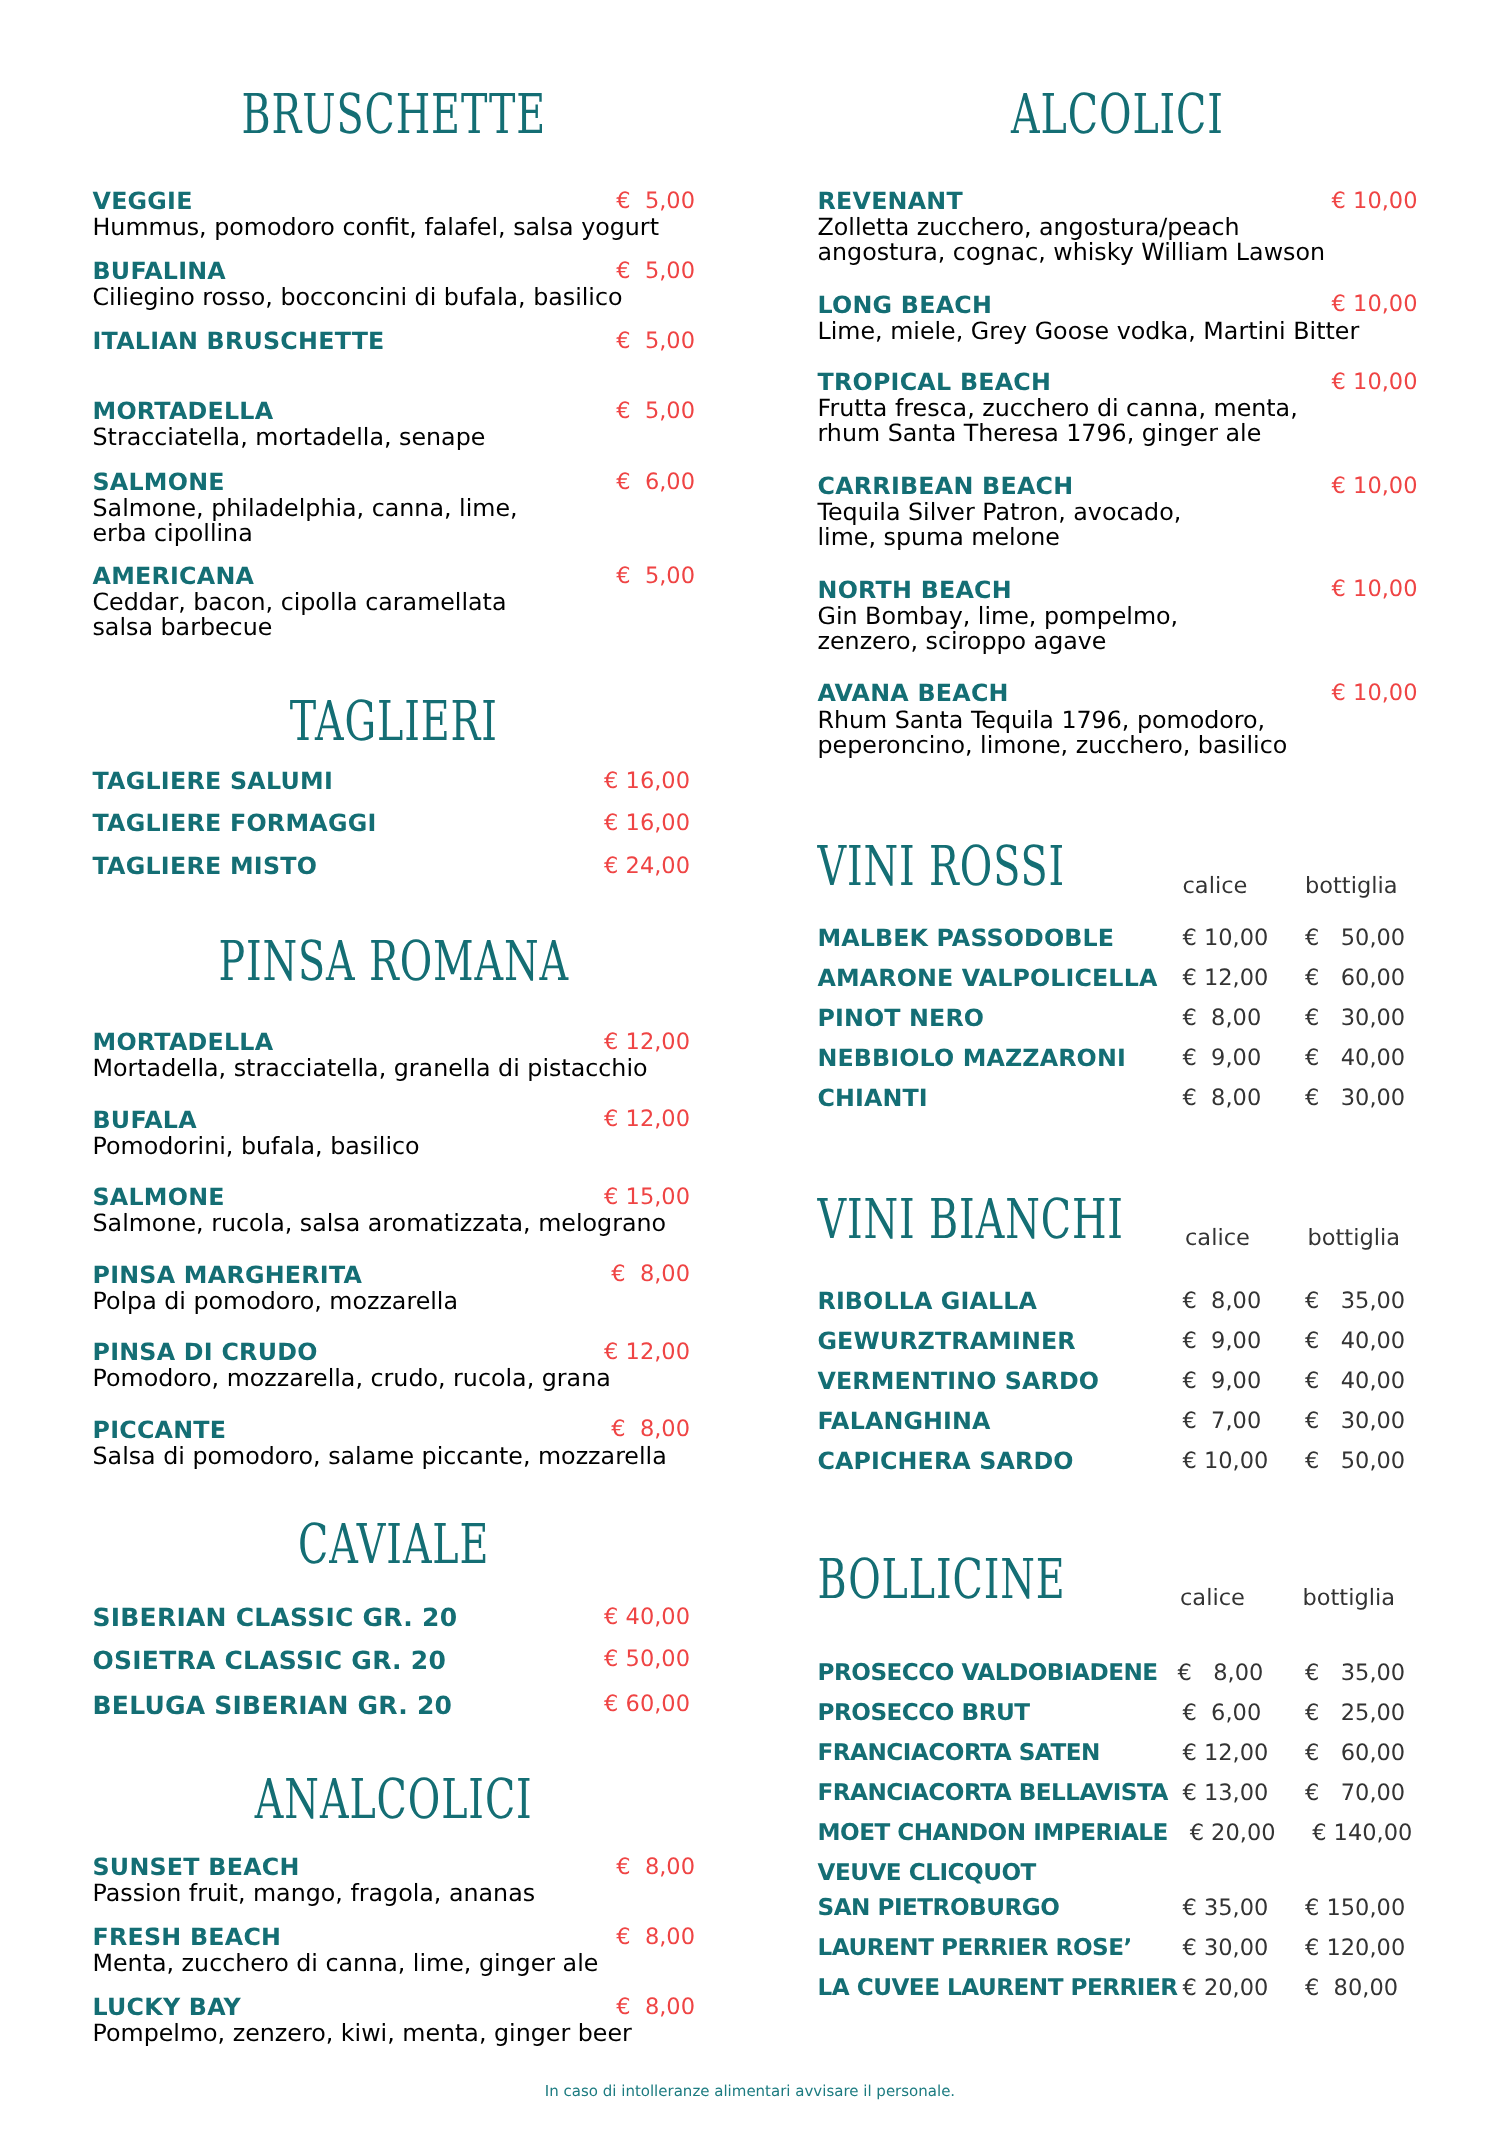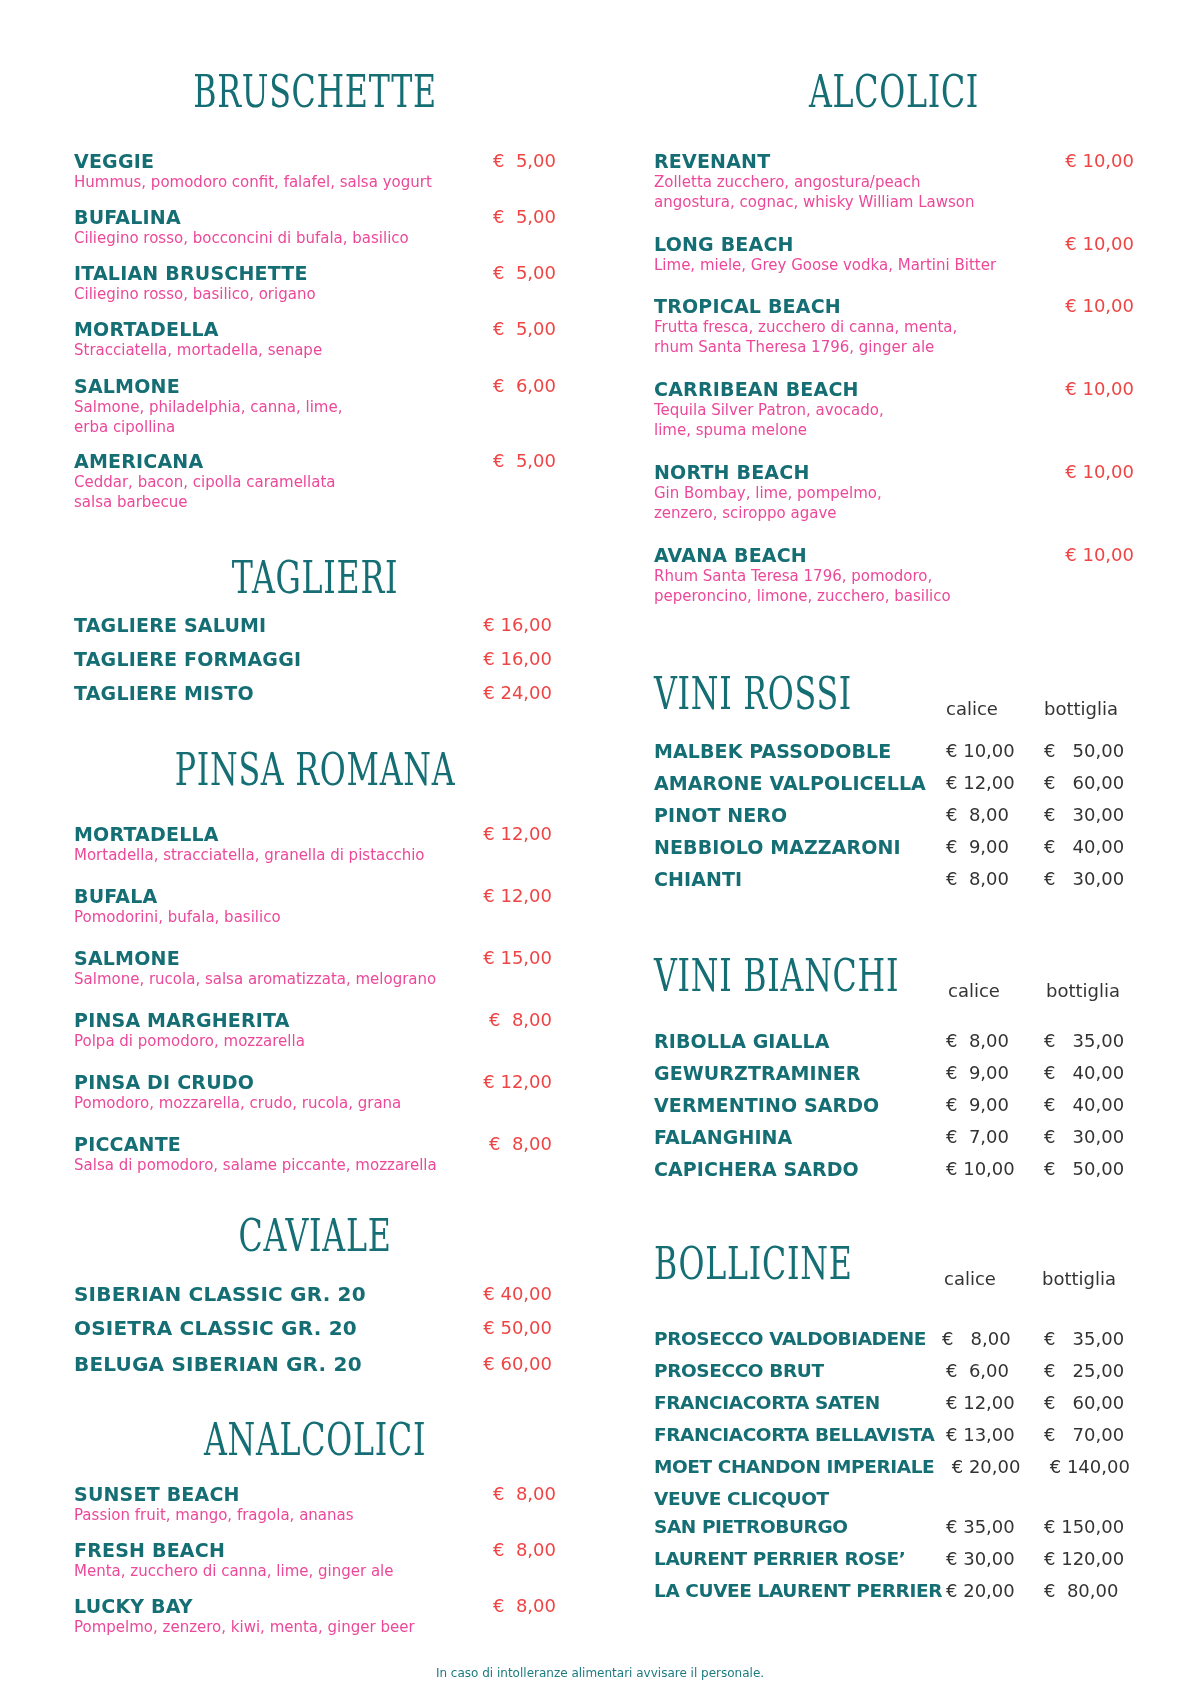--- a/index.html
+++ b/index.html
@@ -12,21 +12,21 @@
 
   .sec-title { position: absolute; font-family: "DejaVu Serif", serif; color: #146e74;
                font-weight: normal; letter-spacing: 1px; transform: scaleX(0.72);
                transform-origin: center; white-space: nowrap; margin: 0; }
   .sec-title.center { left: 0; width: 100%; text-align: center; font-size: 44px; }
   .sec-title.left { left: 0; font-size: 44px; transform-origin: left center; }
 
   .item { position: absolute; left: 0; width: 100%; }
   .item-name { font-size: 19px; font-weight: bold; color: #146e74; letter-spacing: 0.2px;
                line-height: 22px; white-space: nowrap; }
-  .item-desc { font-size: 15px; color: #ec4899; line-height: 20px; white-space: pre-line; }
+  .item-desc { font-size: 19px; color: #000000; line-height: 20px; white-space: pre-line; }
   .item-price { position: absolute; top: 0; right: 0; font-size: 18px; color: #ef4444;
                 line-height: 22px; white-space: pre; text-align: right; }
 
   .wine-head { position: absolute; font-size: 18px; color: #333; }
   .wine-row { position: absolute; left: 0; width: 480px; height: 22px; }
   .wine-name { position: absolute; left: 0; font-size: 19px; font-weight: bold; color: #146e74;
                white-space: nowrap; line-height: 22px; letter-spacing: 0.1px; }
   .wine-calice { position: absolute; left: 292px; width: 70px; font-size: 18px; color: #333;
                  white-space: pre; line-height: 22px; }
   .wine-bott { position: absolute; left: 390px; width: 90px; font-size: 18px; color: #333;
@@ -49,21 +49,20 @@
       <div class="item-desc">Hummus, pomodoro confit, falafel, salsa yogurt</div>
       <div class="item-price">€  5,00</div>
     </div>
     <div class="item" style="top:206px;">
       <div class="item-name">BUFALINA</div>
       <div class="item-desc">Ciliegino rosso, bocconcini di bufala, basilico</div>
       <div class="item-price">€  5,00</div>
     </div>
     <div class="item" style="top:262px;">
       <div class="item-name">ITALIAN BRUSCHETTE</div>
-      <div class="item-desc">Ciliegino rosso, basilico, origano</div>
       <div class="item-price">€  5,00</div>
     </div>
     <div class="item" style="top:318px;">
       <div class="item-name">MORTADELLA</div>
       <div class="item-desc">Stracciatella, mortadella, senape</div>
       <div class="item-price">€  5,00</div>
     </div>
     <div class="item" style="top:375px;">
       <div class="item-name">SALMONE</div>
       <div class="item-desc">Salmone, philadelphia, canna, lime,
@@ -182,21 +181,21 @@
       <div class="item-price">€ 10,00</div>
     </div>
     <div class="item" style="top:461px;">
       <div class="item-name">NORTH BEACH</div>
       <div class="item-desc">Gin Bombay, lime, pompelmo,
 zenzero, sciroppo agave</div>
       <div class="item-price">€ 10,00</div>
     </div>
     <div class="item" style="top:544px;">
       <div class="item-name">AVANA BEACH</div>
-      <div class="item-desc">Rhum Santa Teresa 1796, pomodoro,
+      <div class="item-desc">Rhum Santa Tequila 1796, pomodoro,
 peperoncino, limone, zucchero, basilico</div>
       <div class="item-price">€ 10,00</div>
     </div>
 
     <h2 class="sec-title left" style="top:668px;">VINI ROSSI</h2>
     <div class="wine-head" style="top:698px; left:292px;">calice</div>
     <div class="wine-head" style="top:698px; left:390px;">bottiglia</div>
     <div class="wine-row" style="top:740px;">
       <div class="wine-name">MALBEK PASSODOBLE</div>
       <div class="wine-calice">€ 10,00</div>

